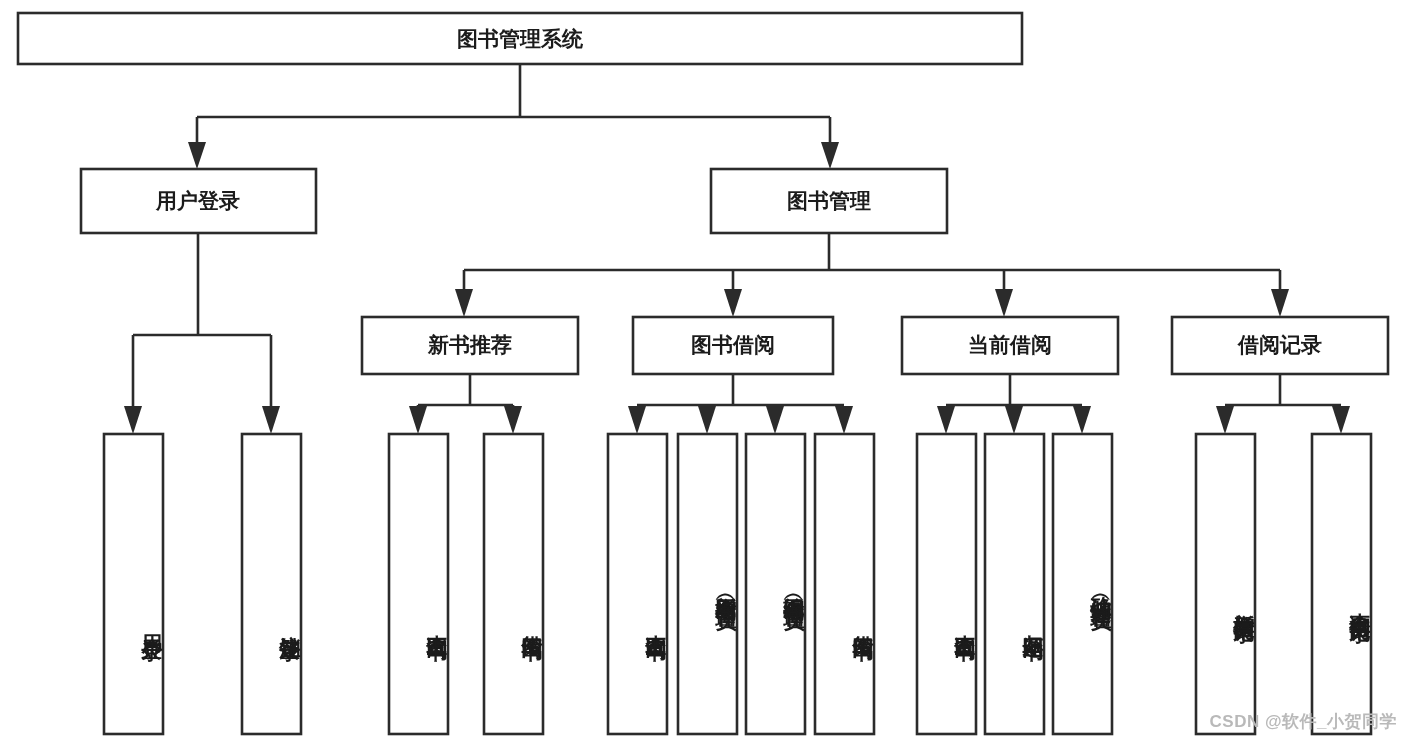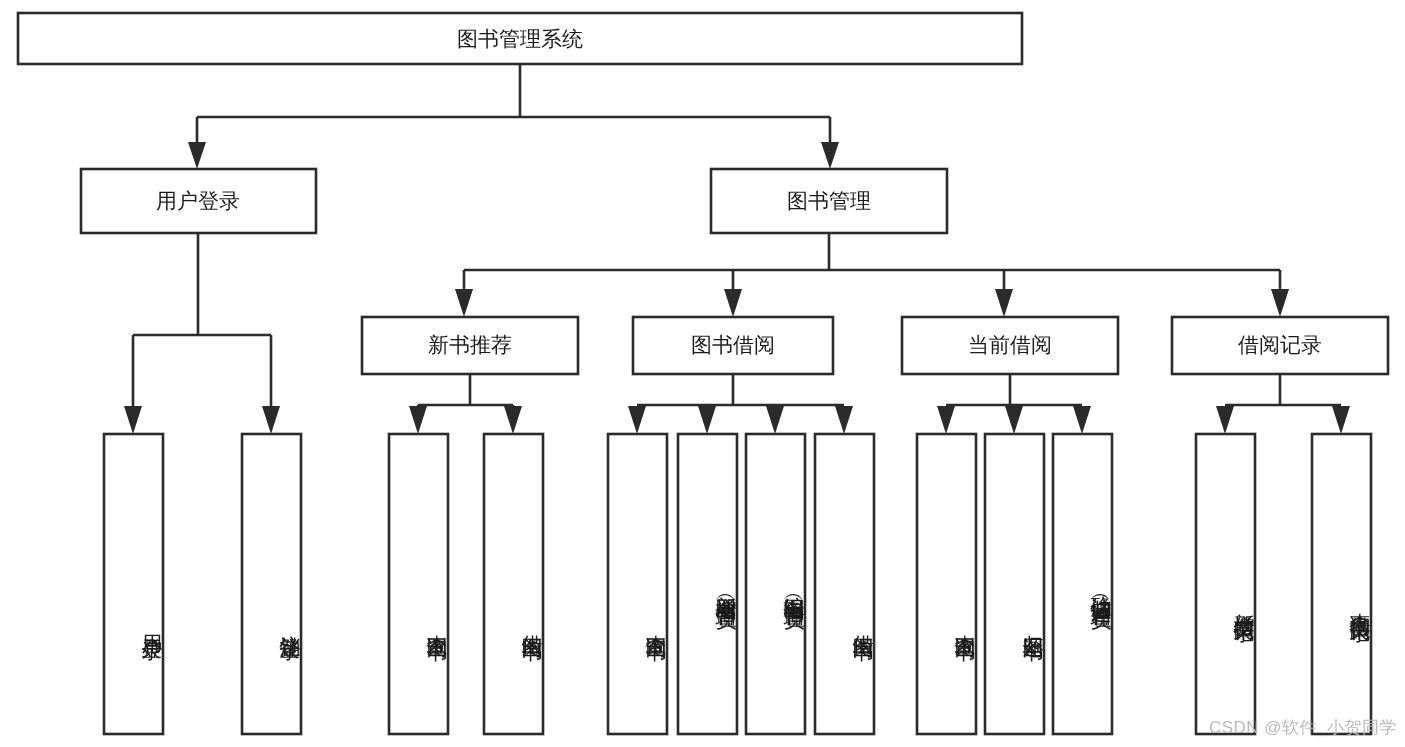--- a/index.html
+++ b/index.html
@@ -10,20 +10,21 @@
   body {
     width: 1405px;
     height: 747px;
     font-family: "Liberation Sans", "DejaVu Sans", sans-serif;
     overflow: hidden;
   }
   #diagram-root {
     position: relative;
     width: 1405px;
     height: 747px;
+    font-weight: bold;
   }
   svg.diagram-canvas {
     position: absolute;
     left: 0;
     top: 0;
     width: 1405px;
     height: 747px;
   }
   .node-box {
     fill: #ffffff;
@@ -58,21 +59,21 @@
     letter-spacing: 2px;
     line-height: 1;
     display: flex;
     align-items: flex-start;
     justify-content: center;
     pointer-events: none;
   }
   .watermark {
     position: absolute;
     right: 8px;
-    bottom: 8px;
+    bottom: 14px;
     font-family: "Liberation Sans", "DejaVu Sans", sans-serif;
     font-size: 17px;
     color: #b9b9b9;
     letter-spacing: 0.5px;
     white-space: pre;
     text-align: center;
   }
 </style>
 </head>
 <body>

